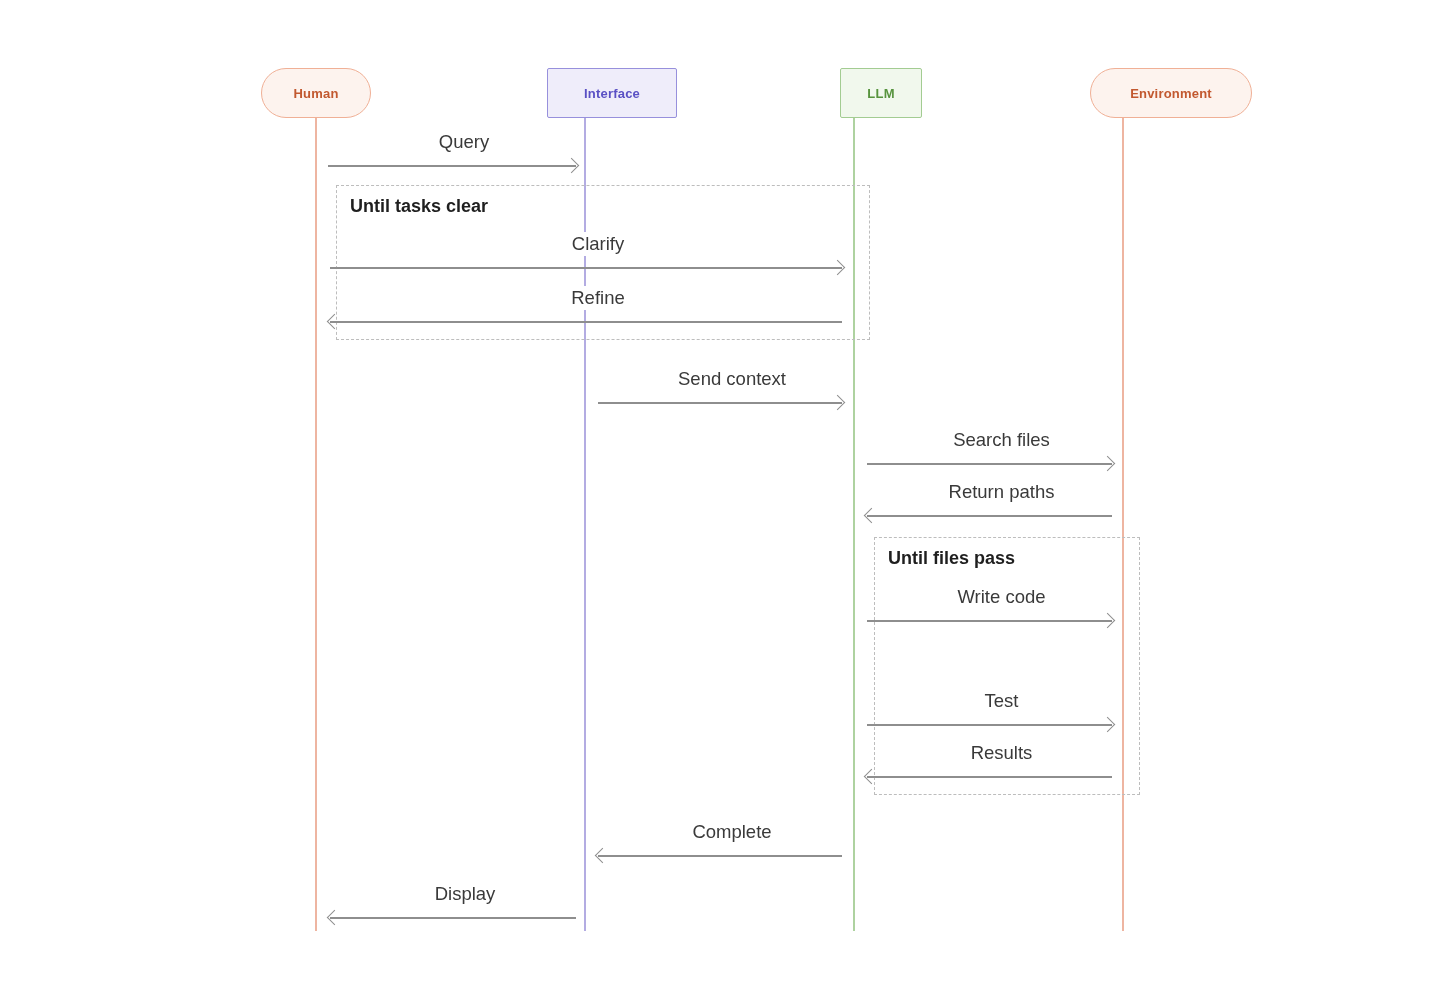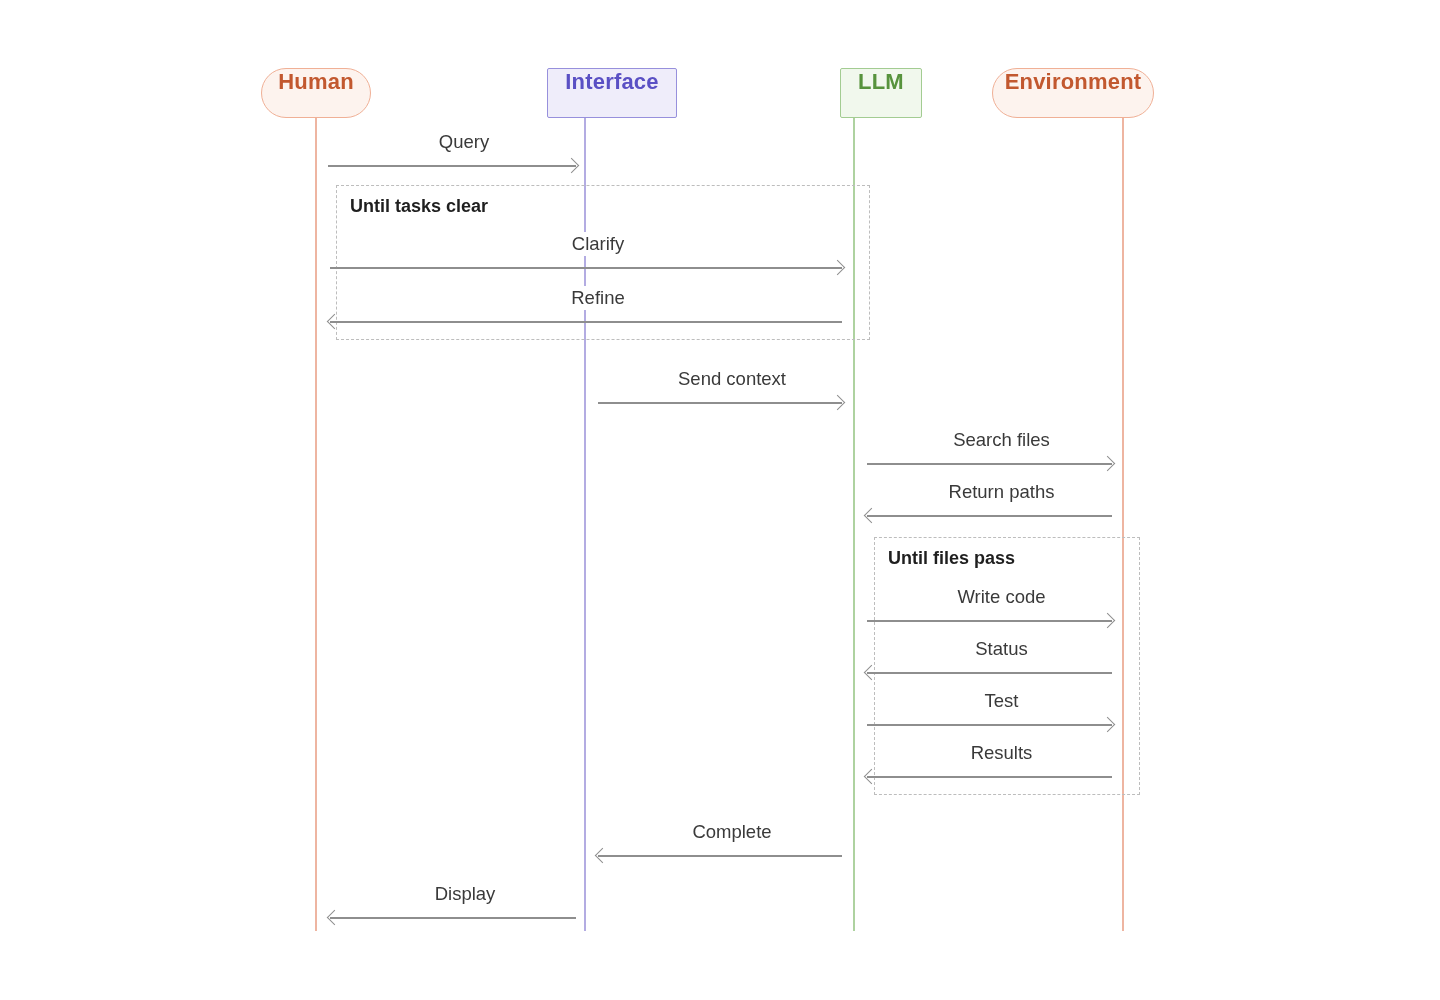--- a/index.html
+++ b/index.html
@@ -23,23 +23,23 @@
   .lifeline.orange { background: var(--lifeline-orange); }
   .lifeline.purple { background: var(--lifeline-purple); }
   .lifeline.green  { background: var(--lifeline-green); }
 
   
   .actor {
     position: absolute;
     top: 68px;
     height: 50px;
     display: flex;
-    align-items: flex-start;
+    align-items: center;
     justify-content: center;
-    font-size: 22px;
+    font-size: 13px;
     font-weight: bold;
     border: 1.5px solid;
     box-sizing: border-box;
     z-index: 4;
     letter-spacing: 0.2px;
   }
   .actor.pill { border-radius: 26px; }
   .actor.rect { border-radius: 2px; margin-left: 27px; }
   .actor.orange { background: var(--orange-bg); border-color: var(--orange-border); color: var(--orange-text); }
   .actor.purple { background: var(--purple-bg); border-color: var(--purple-border); color: var(--purple-text); }
@@ -155,24 +155,20 @@
   <div class="msg" style="left:867px;top:480px;width:245px">
     <div class="msg-label"><span class="lbl-text">Return paths</span></div>
     <div class="arrow left"></div>
   </div>
 
   <div class="msg" style="left:867px;top:585px;width:245px">
     <div class="msg-label"><span class="lbl-text">Write code</span></div>
     <div class="arrow right"></div>
   </div>
 
-  <div class="msg" style="left:867px;top:637px;width:245px">
-    <div class="msg-label"><span class="lbl-text">Status</span></div>
-    <div class="arrow left"></div>
-  </div>
 
   <div class="msg" style="left:867px;top:689px;width:245px">
     <div class="msg-label"><span class="lbl-text">Test</span></div>
     <div class="arrow right"></div>
   </div>
 
   <div class="msg" style="left:867px;top:741px;width:245px">
     <div class="msg-label"><span class="lbl-text">Results</span></div>
     <div class="arrow left"></div>
   </div>
@@ -189,17 +185,17 @@
 
   <div class="actor pill orange" style="left:261px;width:110px">
     <span>Human</span>
   </div>
   <div class="actor rect purple" style="left:520px;width:130px">
     <span>Interface</span>
   </div>
   <div class="actor rect green" style="left:813px;width:82px">
     <span>LLM</span>
   </div>
-  <div class="actor pill orange" style="left:992px;width:162px">
+  <div class="actor pill orange" style="left:1090px;width:162px">
     <span>Environment</span>
   </div>
 
 </div>
 
 </body></html>

